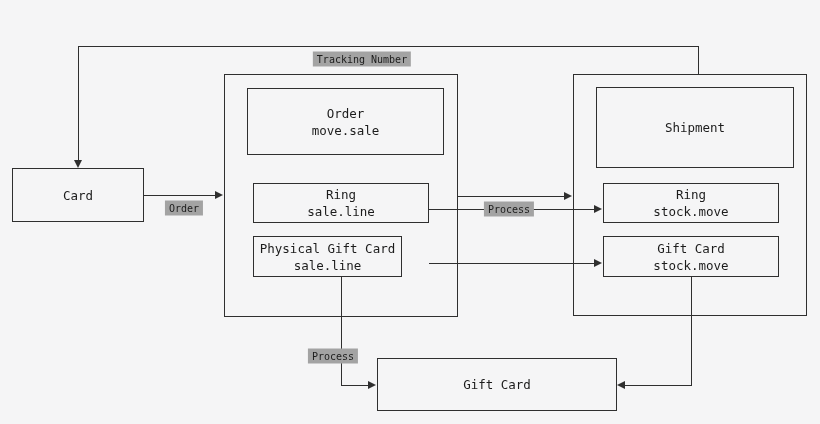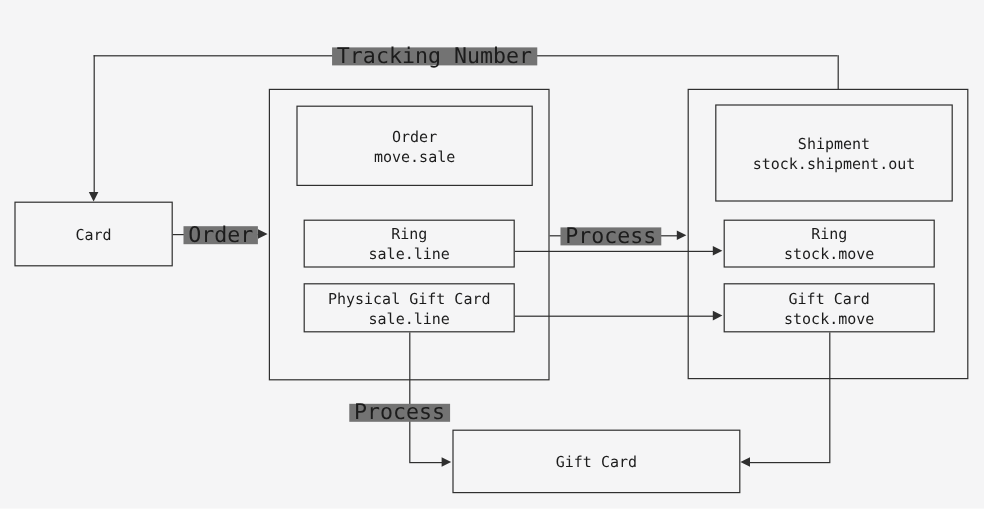--- a/index.html
+++ b/index.html
@@ -32,21 +32,21 @@
   }
   .group {
     position: absolute;
     box-sizing: border-box;
     border: 1px solid #2f2f2f;
   }
   #spree      { left: 12px;  top: 168px; width: 132px; height: 54px; }
   #group-sale { left: 224px; top: 74px;  width: 234px; height: 243px; }
   #order-sale { left: 247px; top: 88px;  width: 197px; height: 67px; }
   #ring-sale  { left: 253px; top: 183px; width: 176px; height: 40px; }
-  #pgc-sale   { left: 253px; top: 236px; width: 176px; height: 41px; }
+  #pgc-sale   { left: 253px; top: 236px; width: 149px; height: 41px; }
   #group-stock{ left: 573px; top: 74px;  width: 234px; height: 242px; }
   #shipment   { left: 596px; top: 87px;  width: 198px; height: 81px; }
   #ring-stock { left: 603px; top: 183px; width: 176px; height: 40px; }
   #gc-stock   { left: 603px; top: 236px; width: 176px; height: 41px; }
   #gift-card  { left: 377px; top: 358px; width: 240px; height: 53px; }
 
   
   .hline { position: absolute; height: 1px; background: #2f2f2f; }
   .vline { position: absolute; width: 1px;  background: #2f2f2f; }
   #tn-h       { left: 78px;  top: 46px;  width: 620px; }
@@ -71,25 +71,26 @@
   #pt-arrow    { left: 564px; top: 192px; }
   #re-arrow    { left: 594px; top: 205px; }
   #pe-arrow    { left: 594px; top: 259px; }
   #pd-arrow    { left: 368px; top: 381px; }
   #gd-arrow    { left: 617px; top: 381px; }
 
   
   .edge-label {
     position: absolute;
     transform: translate(-50%, -50%);
-    background: #737373;
+    background: #a3a3a3;
     padding: 0 4px;
-    font-size: 18px;
+    font-size: 10px;
     line-height: 15px;
     white-space: nowrap;
+    margin-top: 12px;
   }
   #label-tracking       { left: 362px; top: 47px; }
   #label-order          { left: 184px; top: 196px; }
   #label-process-top    { left: 509px; top: 197px; }
   #label-process-bottom { left: 333px; top: 344px; }
 </style>
 </head>
 <body>
 
 <div id="canvas">
@@ -141,21 +142,20 @@
     <span>sale.line</span>
   </div>
 
   <div class="box" id="pgc-sale">
     <span>Physical Gift Card</span>
     <span>sale.line</span>
   </div>
 
   <div class="box" id="shipment">
     <span>Shipment</span>
-    <span>stock.shipment.out</span>
   </div>
 
   <div class="box" id="ring-stock">
     <span>Ring</span>
     <span>stock.move</span>
   </div>
 
   <div class="box" id="gc-stock">
     <span>Gift Card</span>
     <span>stock.move</span>

